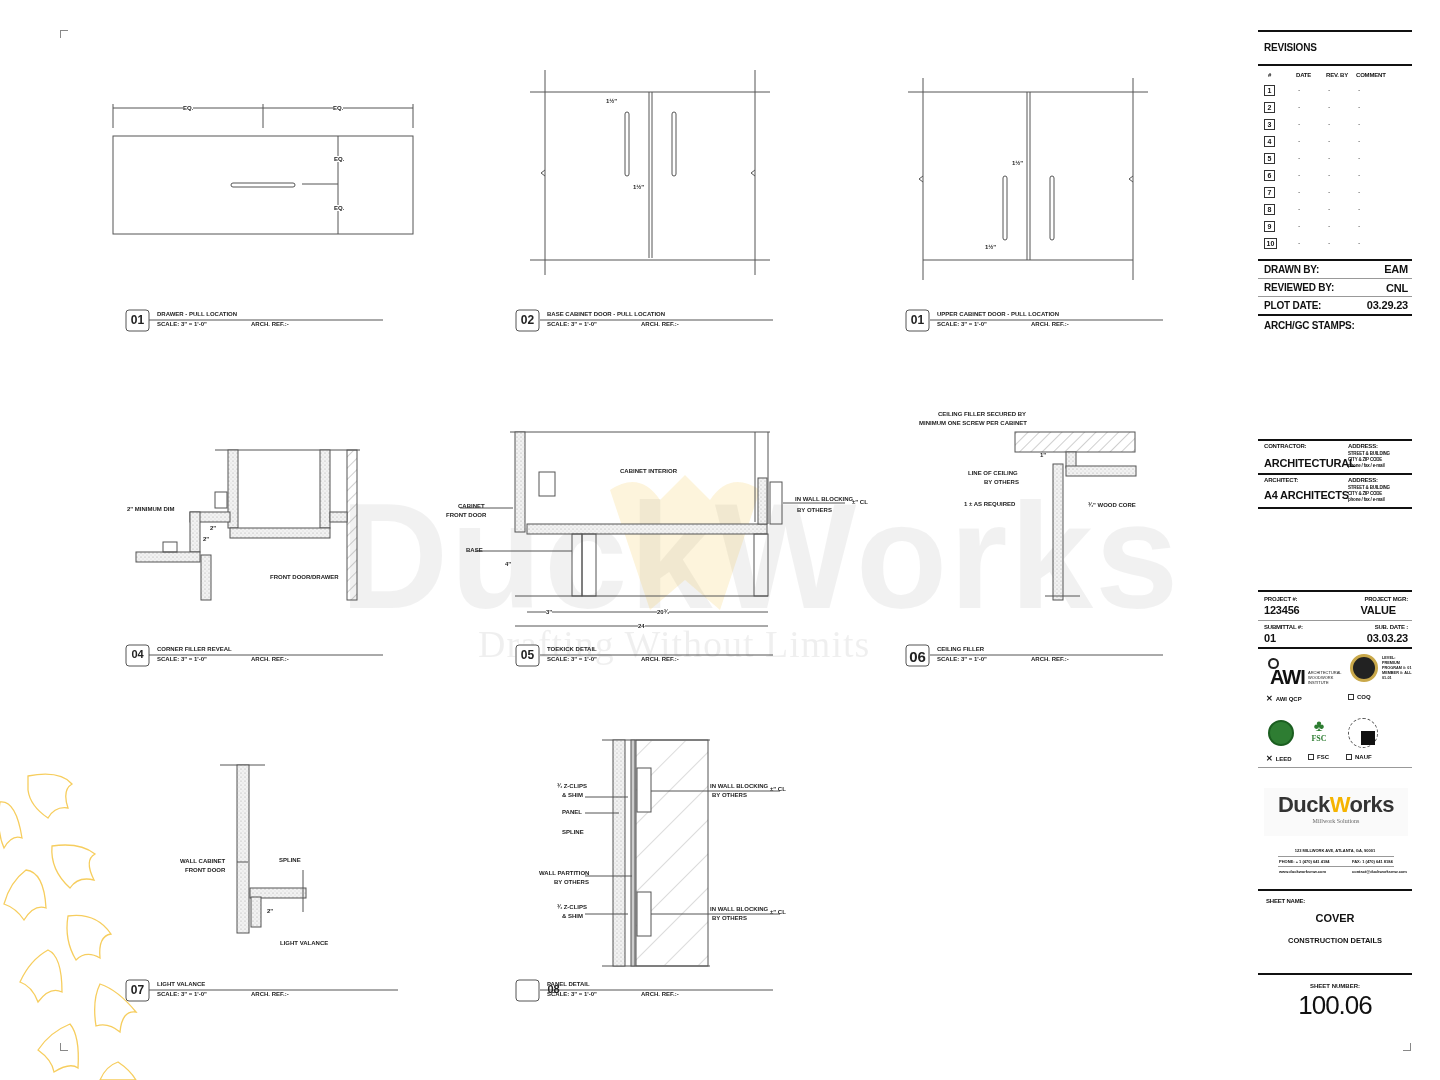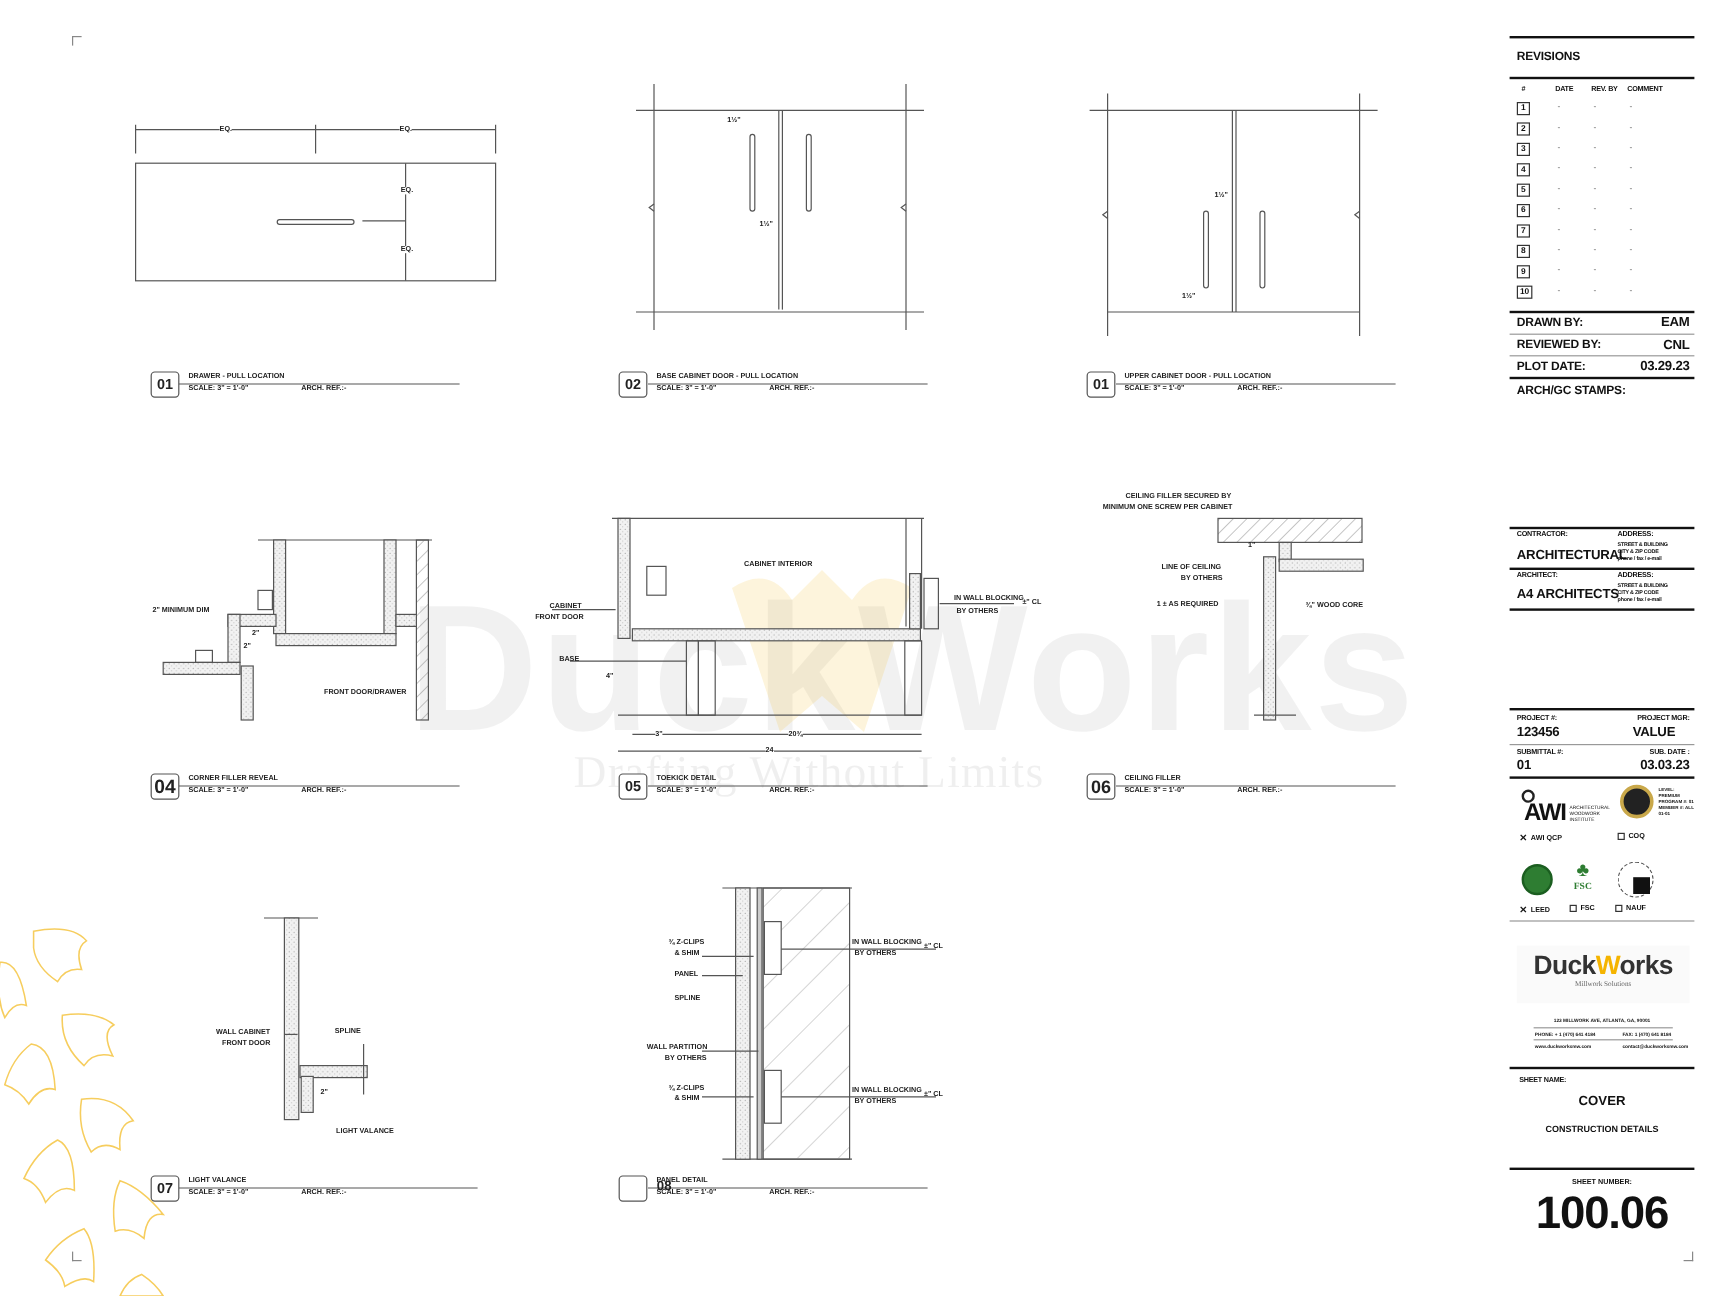--- a/index.html
+++ b/index.html
@@ -177,21 +177,21 @@
   <div style="position:absolute;left:516px;top:313px;width:23px;text-align:center;font-size:12px">02</div>
   <div style="position:absolute;left:547px;top:311px;font-size:6px">BASE CABINET DOOR - PULL LOCATION</div>
   <div style="position:absolute;left:547px;top:321px;font-size:6px">SCALE: 3" = 1'-0"</div>
   <div style="position:absolute;left:641px;top:321px;font-size:6px">ARCH. REF.:-</div>
 
   <div style="position:absolute;left:906px;top:313px;width:23px;text-align:center;font-size:12px">01</div>
   <div style="position:absolute;left:937px;top:311px;font-size:6px">UPPER CABINET DOOR - PULL LOCATION</div>
   <div style="position:absolute;left:937px;top:321px;font-size:6px">SCALE: 3" = 1'-0"</div>
   <div style="position:absolute;left:1031px;top:321px;font-size:6px">ARCH. REF.:-</div>
 
-  <div style="position:absolute;left:126px;top:648px;width:23px;text-align:center;font-size:16px">04</div>
+  <div style="position:absolute;left:126px;top:648px;width:23px;text-align:center;font-size:11px">04</div>
   <div style="position:absolute;left:157px;top:646px;font-size:6px">CORNER FILLER REVEAL</div>
   <div style="position:absolute;left:157px;top:656px;font-size:6px">SCALE: 3" = 1'-0"</div>
   <div style="position:absolute;left:251px;top:656px;font-size:6px">ARCH. REF.:-</div>
 
   <div style="position:absolute;left:516px;top:648px;width:23px;text-align:center;font-size:12px">05</div>
   <div style="position:absolute;left:547px;top:646px;font-size:6px">TOEKICK DETAIL</div>
   <div style="position:absolute;left:547px;top:656px;font-size:6px">SCALE: 3" = 1'-0"</div>
   <div style="position:absolute;left:641px;top:656px;font-size:6px">ARCH. REF.:-</div>
 
   <div style="position:absolute;left:906px;top:648px;width:23px;text-align:center;font-size:15px">06</div>
@@ -415,14 +415,14 @@
   <div style="position:absolute;left:21px;top:839px;font-size:4px;font-weight:bold">www.duckworksmw.com</div>
   <div style="position:absolute;left:94px;top:839px;font-size:4px;font-weight:bold">contact@duckworksmw.com</div>
 
   <div class="rule" style="top:859px;height:2px"></div>
   <div class="tbtxt" style="left:8px;top:868px;font-size:6px">SHEET NAME:</div>
   <div style="position:absolute;left:0;top:882px;width:154px;text-align:center;font-size:11px;font-weight:bold">COVER</div>
   <div style="position:absolute;left:0;top:906px;width:154px;text-align:center;font-size:7.5px;font-weight:bold">CONSTRUCTION DETAILS</div>
 
   <div class="rule" style="top:943px;height:2px"></div>
   <div style="position:absolute;left:0;top:953px;width:154px;text-align:center;font-size:6px;font-weight:bold">SHEET NUMBER:</div>
-  <div style="position:absolute;left:0;top:960px;width:154px;text-align:center;font-size:38px;font-weight:bold;letter-spacing:-1px">100.06</div>
+  <div style="position:absolute;left:0;top:960px;width:154px;text-align:center;font-size:26px;font-weight:normal;letter-spacing:-1px">100.06</div>
 </div>
 
 </body></html>

